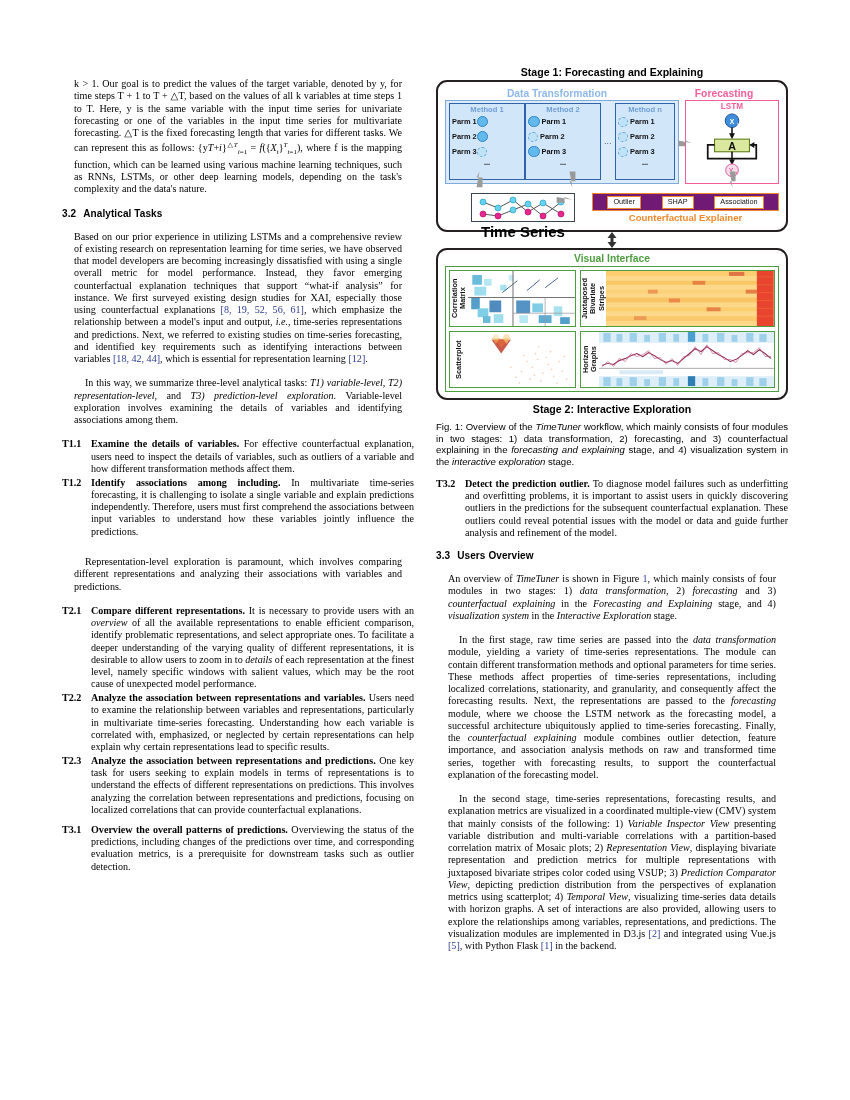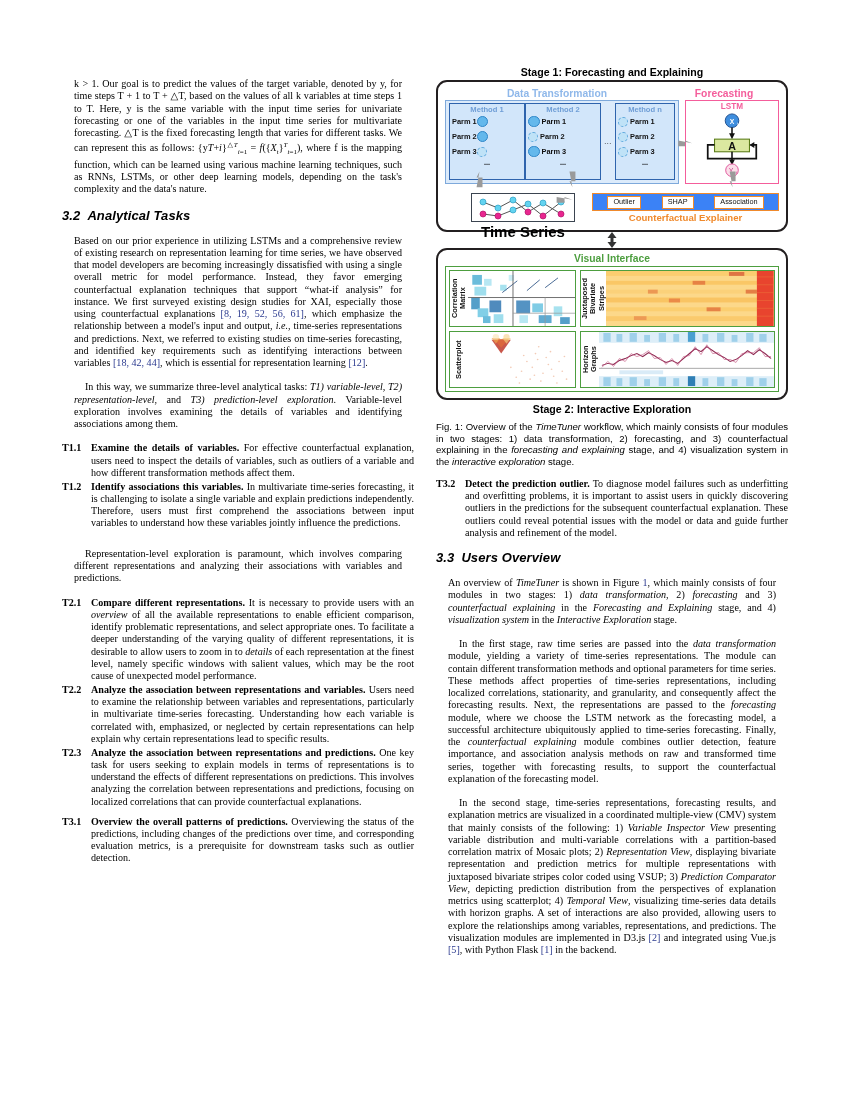--- a/index.html
+++ b/index.html
@@ -35,25 +35,24 @@
     line-height: 12.25px;
     text-align: justify;
     text-justify: inter-word;
     hyphens: manual;
   }
   p.indent { text-indent: 11px; }
   p.noindent { text-indent: 0; }
 
   h2.sec {
     font-family: "Liberation Sans", sans-serif;
-    font-size: 13px;
+    font-size: 10px;
     font-weight: bold;
     margin: 11px 0 4.5px 0;
     letter-spacing: 0.1px;
-    font-style: italic;
   }
   h2.sec .num { margin-right: 7px; }
 
   .task {
     display: flex;
     font-size: 10.1px;
     line-height: 12.25px;
     margin-top: 1.5px;
   }
   .task .tag {
@@ -218,21 +217,21 @@
   .ts-cap {
     font-family: "Liberation Sans", sans-serif;
     font-weight: bold;
     font-size: 15px;
     text-align: center;
     margin-top: 1px;
   }
   .ce-wrap { flex: 1 1 auto; margin-left: 17px; }
   .ce-box {
     border: 1.6px solid #f08a2c;
-    background: #3b82f6;
+    background: #701a75;
     box-sizing: border-box;
     display: flex;
     justify-content: space-around;
     align-items: center;
     height: 18px;
     padding: 0 4px;
   }
   .ce-btn {
     border: 1.3px solid #f08a2c;
     background: #ffffff;
@@ -330,21 +329,21 @@
 
     <p class="indent"><span>In this way, we summarize three-level analytical tasks: </span><i>T1) variable-level, T2) representation-level</i><span>, and </span><i>T3) prediction-level exploration</i><span>. Variable-level exploration involves examining the details of variables and identifying associations among them.</span></p>
 
     <div class="task">
       <div class="tag">T1.1</div>
       <div class="body"><b>Examine the details of variables.</b><span> For effective counterfactual explanation, users need to inspect the details of variables, such as outliers of a variable and how different transformation methods affect them.</span></div>
     </div>
 
     <div class="task">
       <div class="tag">T1.2</div>
-      <div class="body"><b>Identify associations this variables.</b><span> In multivariate time-series forecasting, it is challenging to isolate a single variable and explain predictions independently. Therefore, users must first comprehend the associations between input variables to understand how these variables jointly influence the predictions.</span></div>
+      <div class="body"><b>Identify associations among including.</b><span> In multivariate time-series forecasting, it is challenging to isolate a single variable and explain predictions independently. Therefore, users must first comprehend the associations between input variables to understand how these variables jointly influence the predictions.</span></div>
     </div>
 
     <div class="blank"></div>
 
     <p class="indent"><span>Representation-level exploration is paramount, which involves comparing different representations and analyzing their associations with variables and predictions.</span></p>
 
     <div class="task">
       <div class="tag">T2.1</div>
       <div class="body"><b>Compare different representations.</b><span> It is necessary to provide users with an </span><i>overview</i><span> of all the available representations to enable efficient comparison, identify problematic representations, and select appropriate ones. To facilitate a deeper understanding of the varying quality of different representations, it is desirable to allow users to zoom in to </span><i>details</i><span> of each representation at the finest level, namely specific windows with salient values, which may be the root cause of unexpected model performance.</span></div>
     </div>

